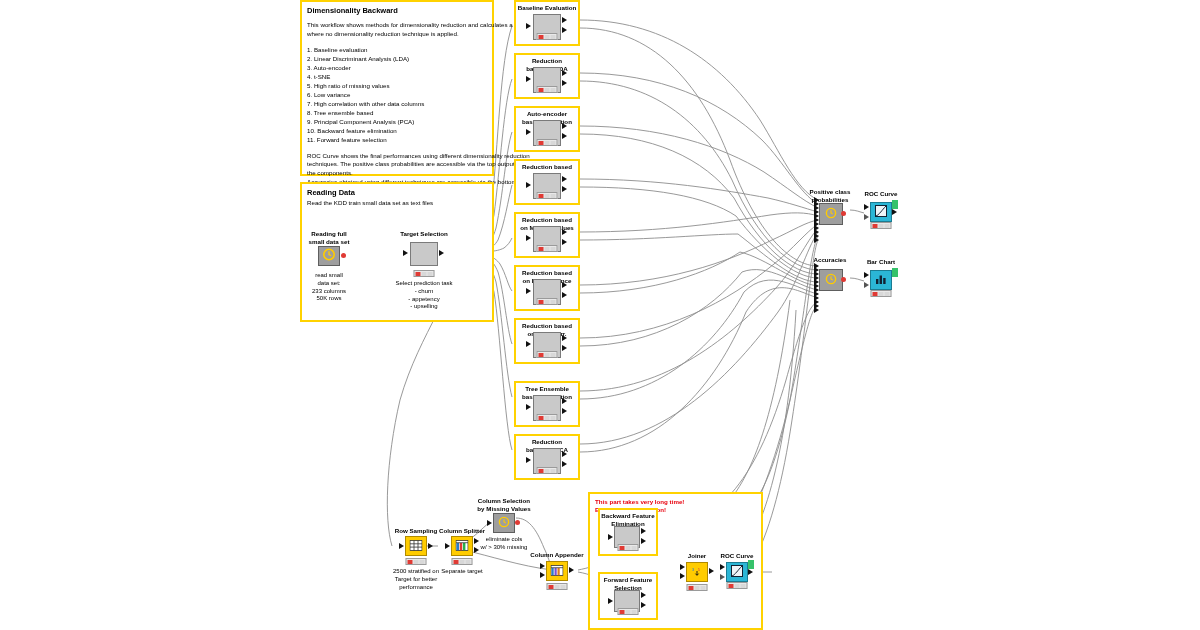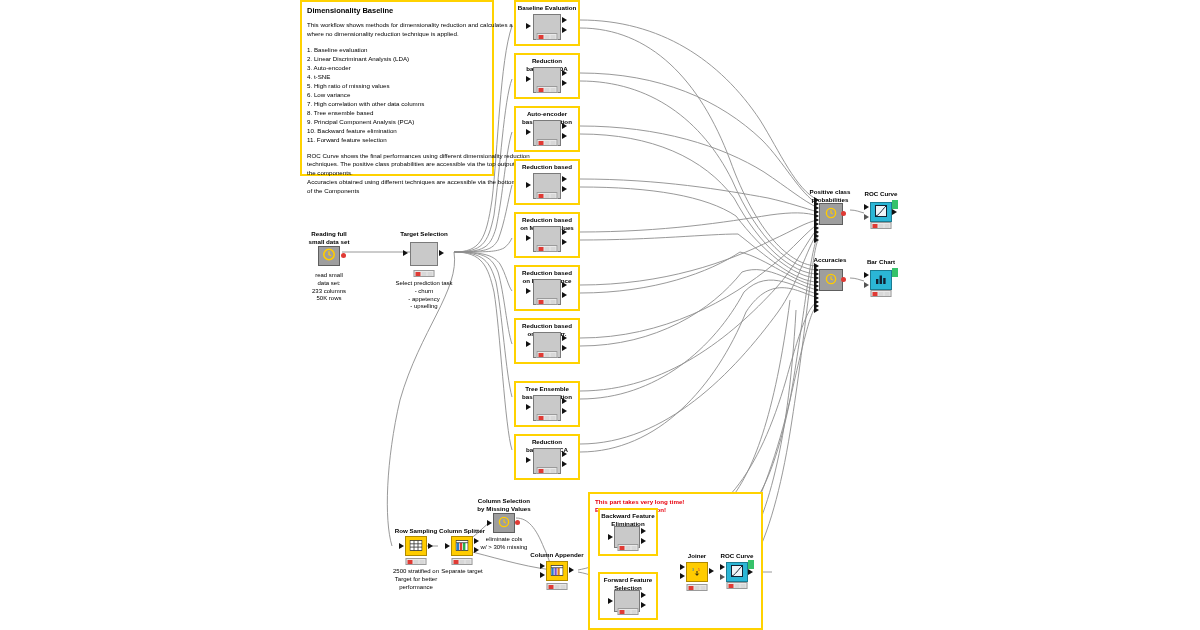--- a/index.html
+++ b/index.html
@@ -105,41 +105,45 @@
     <path d="M580,399 C656,399 714,348 744,292 C770,266 798,290 818,294"></path>
     <path d="M580,452 C658,452 716,386 746,312 C772,272 798,292 818,298"></path>
     <path d="M656,530 C720,530 760,470 786,380 C802,322 810,304 818,302"></path>
     <path d="M656,602 C724,602 766,500 790,400 C806,330 812,306 818,306"></path>
 
     <path d="M850,210 C856,210 860,212 864,213"></path>
     <path d="M850,278 C856,278 860,280 864,281"></path>
   </svg>
 
   <div class="anno anno-pad" style="left:300px;top:0px;width:194px;height:176px;">
-    <div class="anno-title">Dimensionality Baseline</div>
+    <div class="anno-title">Dimensionality Backward</div>
     <div class="anno-text" style="margin-top:5px;white-space:pre;">This workflow shows methods for dimensionality reduction and calculates a baseline
 where no dimensionality reduction technique is applied.</div>
     <div class="anno-list" style="margin-top:7px;">1. Baseline evaluation
 2. Linear Discriminant Analysis (LDA)
 3. Auto-encoder
 4. t-SNE
 5. High ratio of missing values
 6. Low variance
 7. High correlation with other data columns
 8. Tree ensemble based
 9. Principal Component Analysis (PCA)
 10. Backward feature elimination
 11. Forward feature selection</div>
     <div class="anno-text" style="margin-top:7px;white-space:pre;">ROC Curve shows the final performances using different dimensionality reduction
 techniques. The positive class probabilities are accessible via the top output ports of
 the components.
 Accuracies obtained using different techniques are accessible via the bottom outputs
 of the Components</div>
   </div>
 
+  <div class="anno anno-pad" style="left:300px;top:182px;width:194px;height:140px;">
+    <div class="anno-title">Reading Data</div>
+    <div class="anno-text" style="margin-top:1px;">Read the KDD train small data set as text files</div>
+  </div>
 
   <div class="anno anno-pad" style="left:588px;top:492px;width:175px;height:138px;">
     <div class="anno-red">This part takes very long time!</div>
     <div class="anno-red">Execute with discretion!</div>
   </div>
 
   <div class="anno" style="left:598px;top:508px;width:60px;height:48px;"></div>
   <div class="anno" style="left:598px;top:572px;width:60px;height:48px;"></div>
 
   <div class="node" style="left:284px;top:230px;width:90px;height:70px;">

